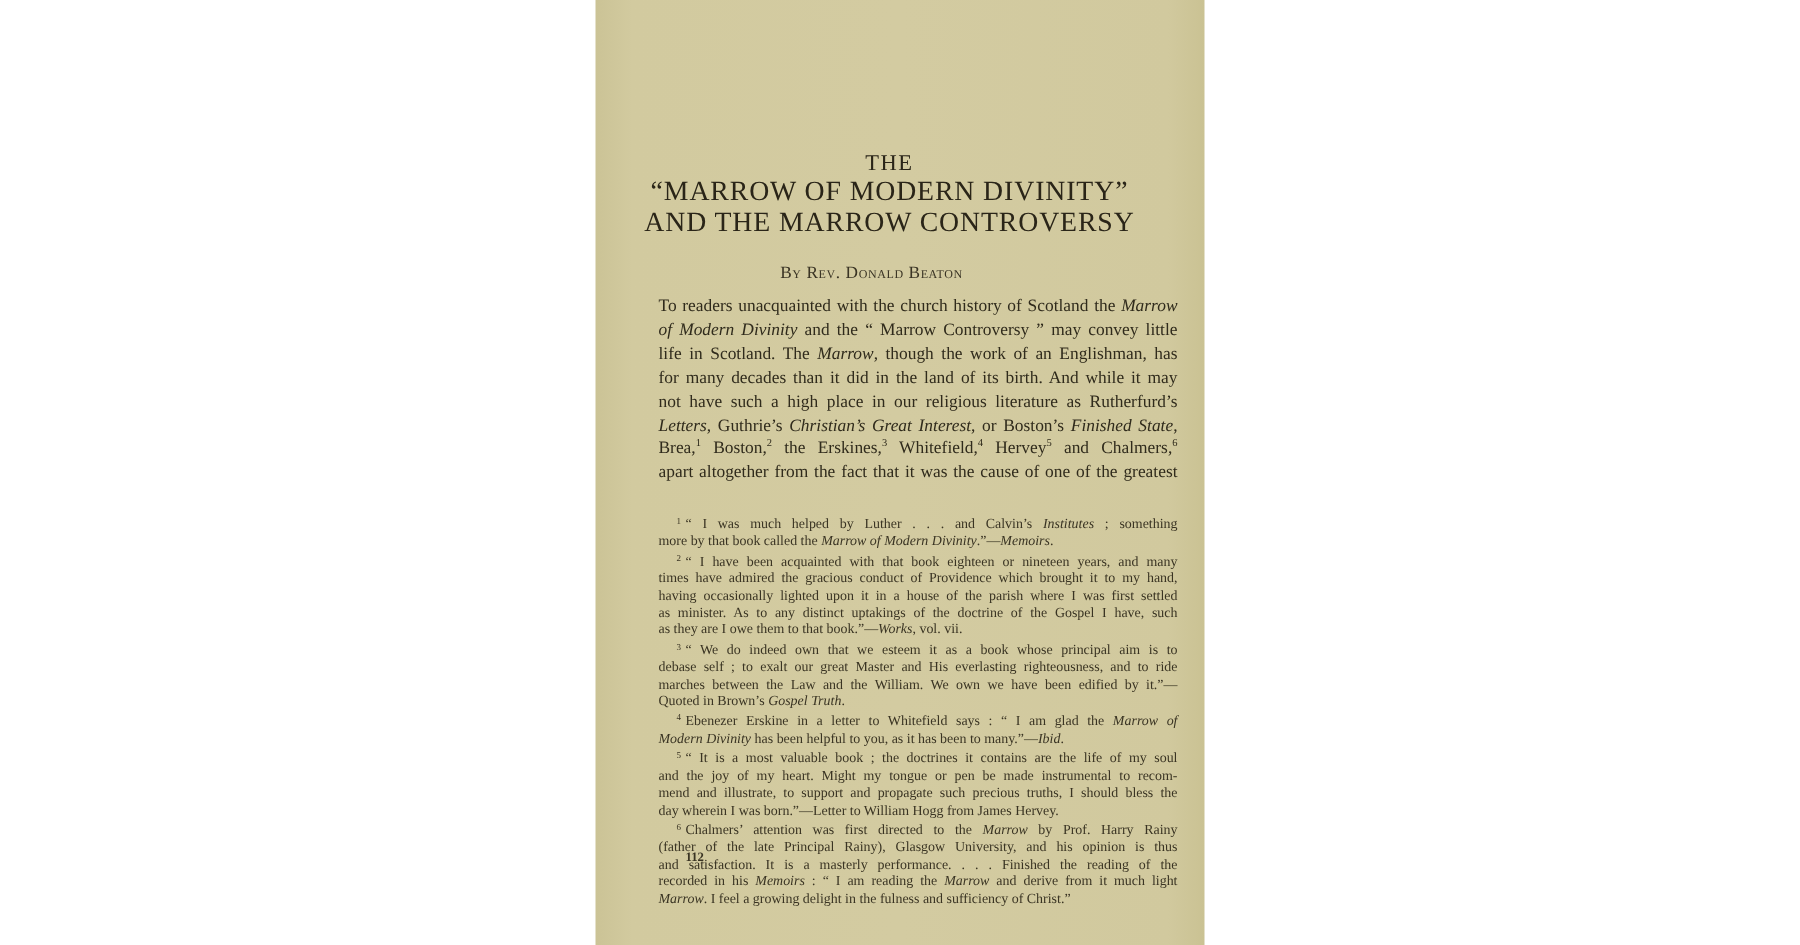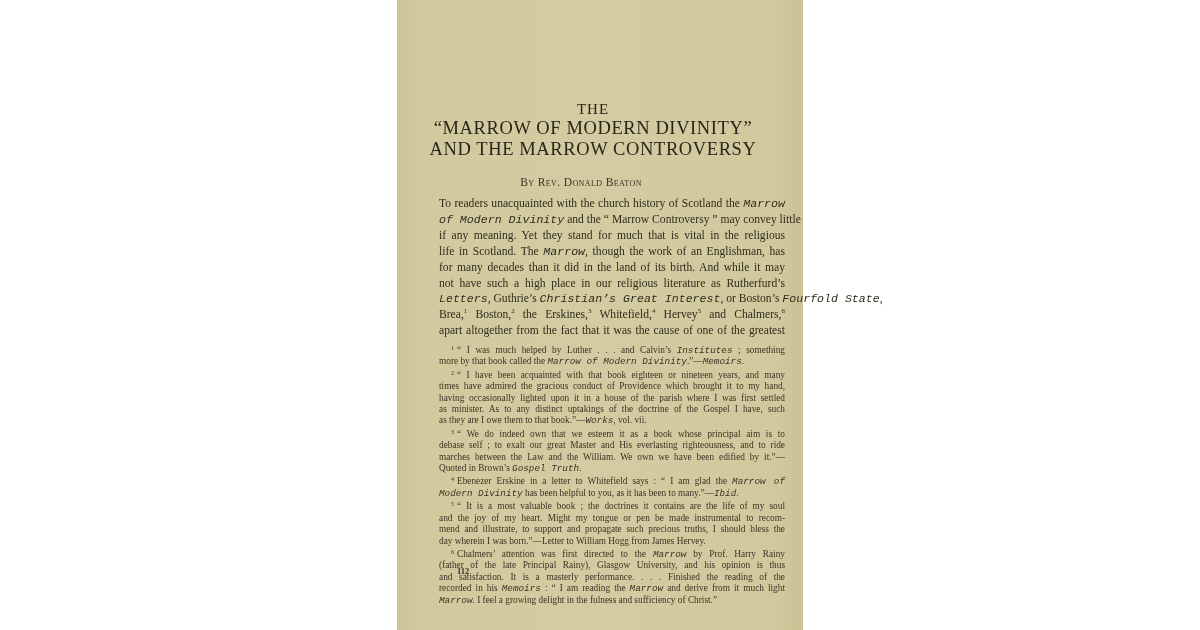--- a/index.html
+++ b/index.html
@@ -92,21 +92,21 @@
     .fn-mark {
       font-size: 6px;
       vertical-align: 3px;
       margin-right: 3px;
     }
     sup.ref {
       font-size: 7px;
       vertical-align: 5px;
       line-height: 0;
     }
-    i { font-style: italic; font-family: Liberation Mono, monospace; }
+    i { font-style: italic; }
     .page-number {
       position: absolute;
       left: 60px;
       top: 566px;
       font-size: 8.5px;
       font-weight: bold;
       color: #3a3423;
     }
   </style>
 </head>
@@ -118,25 +118,24 @@
     <div class="title-the">THE</div>
     <div class="title-line">“MARROW OF MODERN DIVINITY”</div>
     <div class="title-line">AND THE MARROW CONTROVERSY</div>
   </div>
 
   <div class="byline">By Rev. Donald Beaton</div>
 
   <div class="body-text" id="body-text">
       <span class="ln">To readers unacquainted with the church history of Scotland the <i>Marrow</i></span>
       <span class="ln"><i>of Modern Divinity</i> and the “ Marrow Controversy ” may convey little</span>
-      <span class="ln">if any meaning.  Yet they stand for much that is vital in the religious</span>
       <span class="ln">life in Scotland.  The <i>Marrow</i>, though the work of an Englishman, has</span>
       <span class="ln">for many decades than it did in the land of its birth.  And while it may</span>
       <span class="ln">not have such a high place in our religious literature as Rutherfurd’s</span>
-      <span class="ln"><i>Letters</i>, Guthrie’s <i>Christian’s Great Interest</i>, or Boston’s <i>Fourfold State</i>,</span>
+      <span class="ln"><i>Letters</i>, Guthrie’s <i>Christian’s Great Interest</i>, or Boston’s <i>Finished State</i>,</span>
       <span class="ln">Brea,<sup class="ref">1</sup> Boston,<sup class="ref">2</sup> the Erskines,<sup class="ref">3</sup> Whitefield,<sup class="ref">4</sup> Hervey<sup class="ref">5</sup> and Chalmers,<sup class="ref">6</sup></span>
       <span class="ln">apart altogether from the fact that it was the cause of one of the greatest</span>
     </div>
 
   <div class="footnotes" id="footnotes">
       <div>
         <span class="ln indent"><span class="fn-mark">1</span>“ I was much helped by Luther  .  .  .  and Calvin’s <i>Institutes</i> ;  something</span>
         <span class="ln last">more by that book called the <i>Marrow of Modern Divinity</i>.”—<i>Memoirs</i>.</span>
       </div>
       <div>

